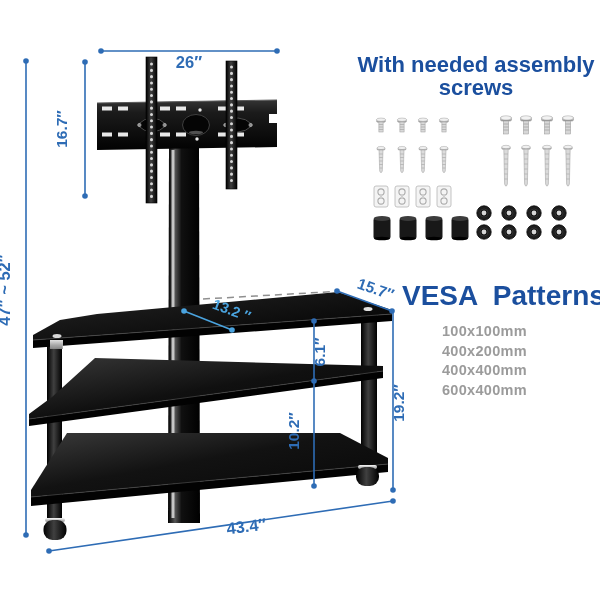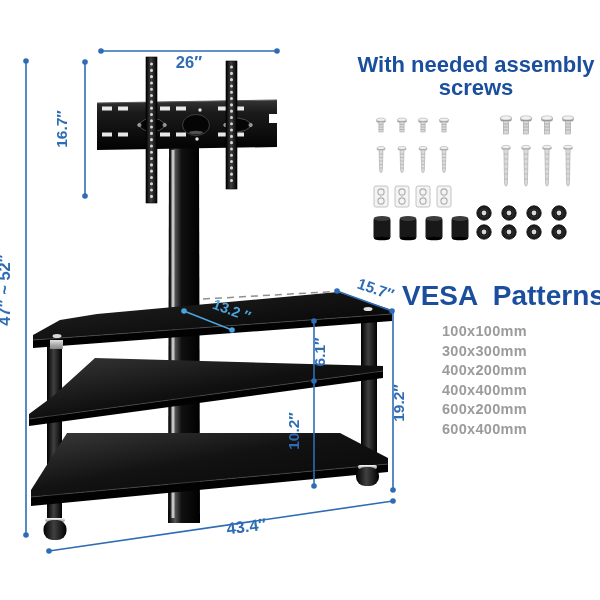--- a/index.html
+++ b/index.html
@@ -302,20 +302,18 @@
 
   <div class="assembly-heading">
     <div>With needed assembly</div>
     <div>screws</div>
   </div>
 
   <div class="vesa-heading">VESA  Patterns</div>
 
   <div class="vesa-list">
     <div class="vesa-item">100x100mm</div>
-    <div class="vesa-item">300x300mm</div>
     <div class="vesa-item">400x200mm</div>
     <div class="vesa-item">400x400mm</div>
-    <div class="vesa-item">600x200mm</div>
     <div class="vesa-item">600x400mm</div>
   </div>
 
 </div>
 
 </body></html>

